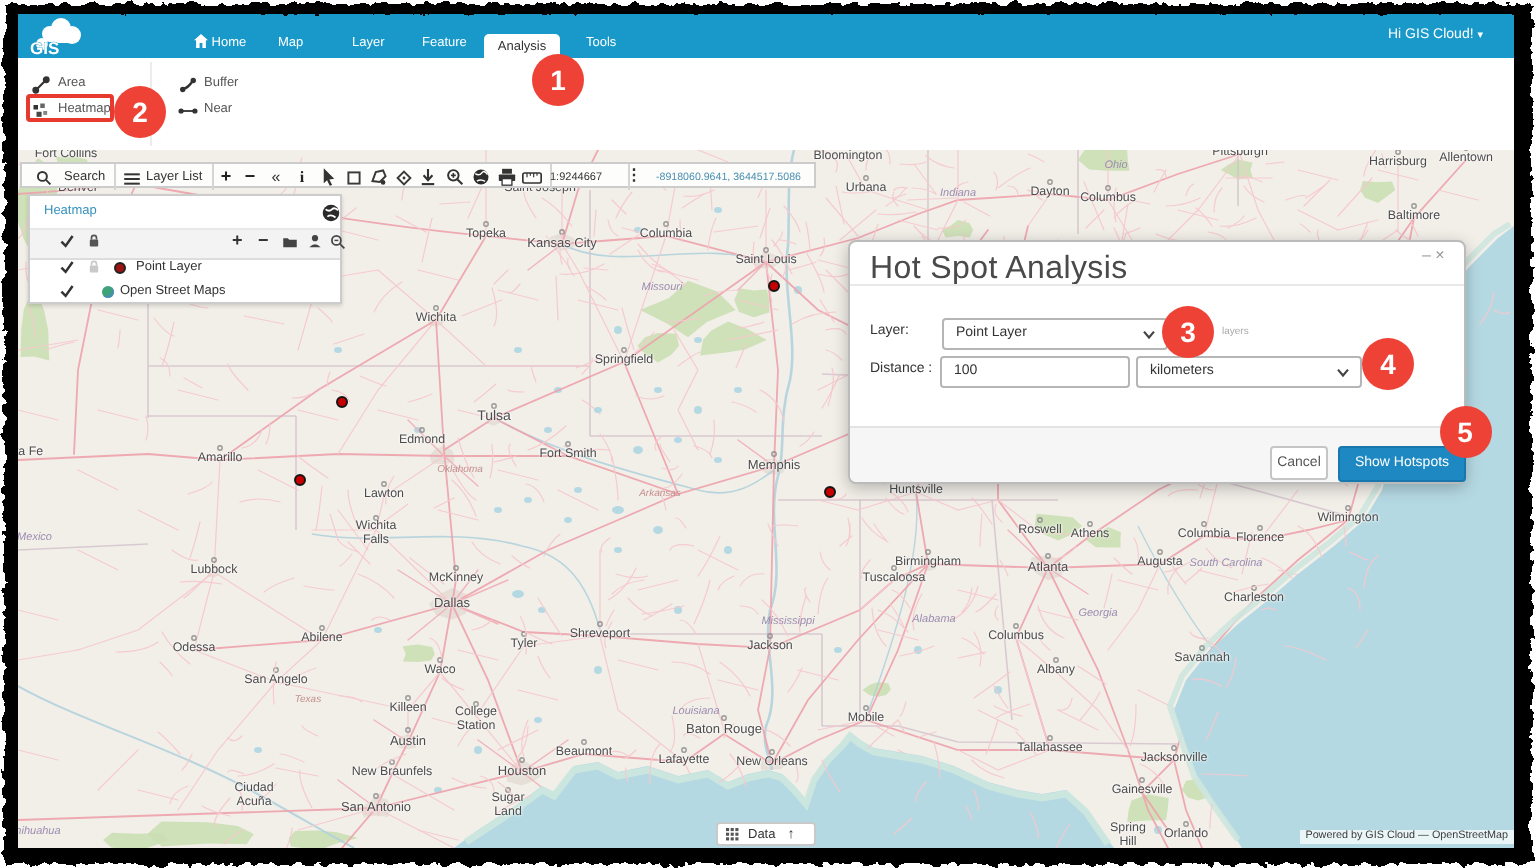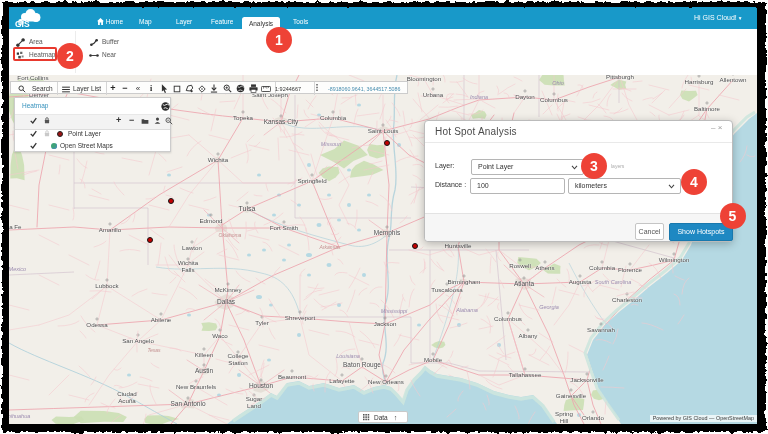--- a/index.html
+++ b/index.html
@@ -1131,21 +1131,21 @@
           </svg></span>
         <span style="position:absolute;left:42px;top:33px;width:6px;height:6px;border-radius:50%;background:#9b1313;border:1px solid #222;"></span>
         <span style="position:absolute;left:53px;top:32px;font-size:6.5px;color:#333;">Point Layer</span>
         <span style="position:absolute;left:15px;top:44px;"><svg width="7" height="7" viewBox="0 0 10 10">
             <path d="M1 5.5L4 8.5L9 1.5" fill="none" stroke="#333" stroke-width="1.8"></path>
           </svg></span>
         <span style="position:absolute;left:36px;top:45px;width:6px;height:6px;border-radius:50%;background:#3fa379;box-shadow:inset -1px -1px 0 #4a8fb0;"></span>
         <span style="position:absolute;left:45px;top:44px;font-size:6.5px;color:#333;">Open Street Maps</span>
       </div>
       <div id="dlg">
-        <div style="position:absolute;left:10px;top:5px;font-size:10px;color:#4a4a4a;letter-spacing:0.2px;">Hot Spot Analysis</div>
+        <div style="position:absolute;left:10px;top:5px;font-size:16px;color:#4a4a4a;letter-spacing:0.2px;">Hot Spot Analysis</div>
         <div style="position:absolute;left:286px;top:2px;font-size:8px;color:#999;">– ×</div>
         <div style="position:absolute;left:0;top:21px;width:100%;border-top:1px solid #e9e9e9;"></div>
         <div style="position:absolute;left:10px;top:41px;font-size:7px;color:#333;">Layer:</div>
         <div style="position:absolute;left:46px;top:37.5px;width:113px;height:16px;border:1px solid #b5b5b5;border-radius:2px;background:#fff;font-size:7px;color:#333;line-height:14px;padding-left:6px;">Point Layer<svg width="7" height="5" viewBox="0 0 8 6" style="position:absolute;right:5px;top:5px;">
             <path d="M1 1L4 4.5L7 1" fill="none" stroke="#444" stroke-width="1.3"></path>
           </svg></div>
         <div style="position:absolute;left:186px;top:42px;font-size:5px;color:#aaa;">layers</div>
         <div style="position:absolute;left:10px;top:60px;font-size:7px;color:#333;">Distance :</div>
         <div style="position:absolute;left:45px;top:56.5px;width:95px;height:16px;border:1px solid #b5b5b5;border-radius:2px;background:#fff;font-size:7px;color:#333;line-height:14px;padding-left:6px;">100</div>
         <div style="position:absolute;left:143px;top:56.5px;width:113px;height:16px;border:1px solid #b5b5b5;border-radius:2px;background:#fff;font-size:7px;color:#333;line-height:14px;padding-left:6px;">kilometers<svg width="7" height="5" viewBox="0 0 8 6" style="position:absolute;right:5px;top:5px;">

